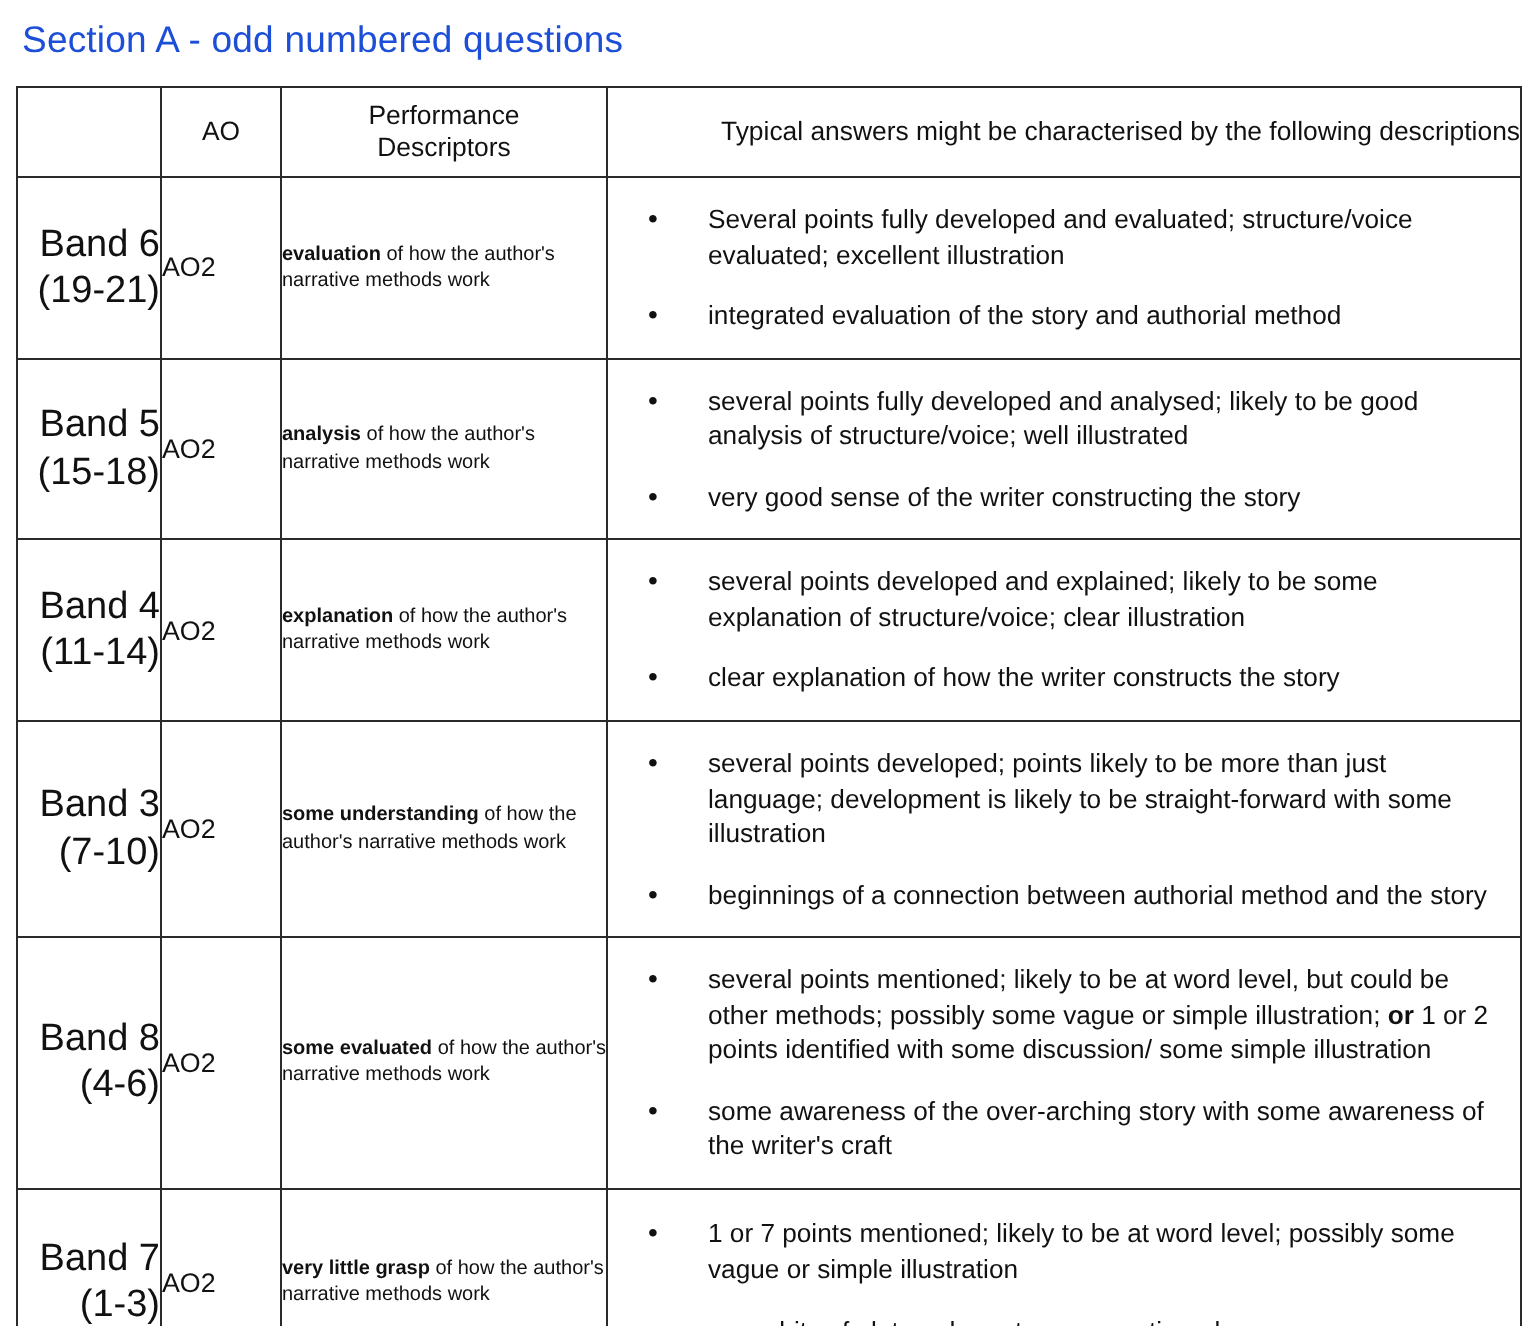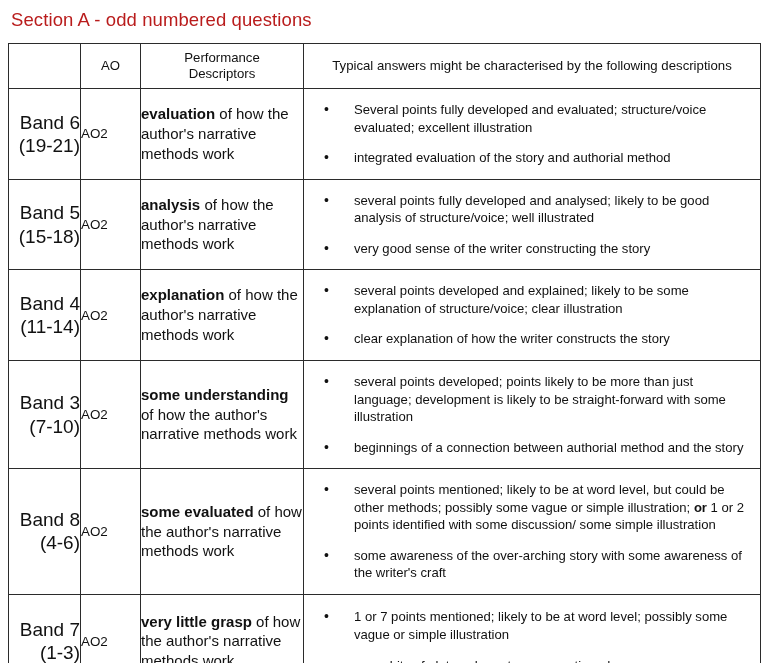--- a/index.html
+++ b/index.html
@@ -17,21 +17,21 @@
   #page {
     position: relative;
     width: 768px;
     height: 663px;
     box-sizing: border-box;
   }
   #page-title {
     font-size: 18.5px;
     font-weight: 500;
     letter-spacing: 0.1px;
-    color: #b91c1c;
+    color: #1d4ed8;
     padding: 9px 10px 0 11px;
     line-height: 1.2;
     white-space: nowrap;
   }
   table.rubric {
     border-collapse: collapse;
     table-layout: fixed;
     width: 752px;
     margin: 12px 0 0 8px;
     background: #86efac;
@@ -52,21 +52,21 @@
     height: 44px;
   }
   .hd-center {
     text-align: center;
     font-size: 13.2px;
     line-height: 1.22;
     color: #111111;
     padding: 0 4px;
   }
   .hd-left {
-    text-align: center;
+    text-align: right;
     font-size: 13.2px;
     line-height: 1.26;
     color: #111111;
     padding: 4px 8px 4px 9px;
     vertical-align: top;
   }
 
   
   .band-cell {
     font-size: 19px;
@@ -74,21 +74,21 @@
     color: #111111;
     padding-left: 10px;
     text-align: right;
   }
   .ao-cell {
     font-size: 13.4px;
     text-align: left;
     color: #111111;
   }
   .desc-cell {
-    font-size: 15px;
+    font-size: 10px;
     line-height: 1.32;
     color: #111111;
     padding: 4px 7px 4px 10px;
     vertical-align: middle;
   }
   .desc-cell b { font-weight: 700; }
 
   .typ-cell {
     font-size: 13.1px;
     line-height: 1.34;

